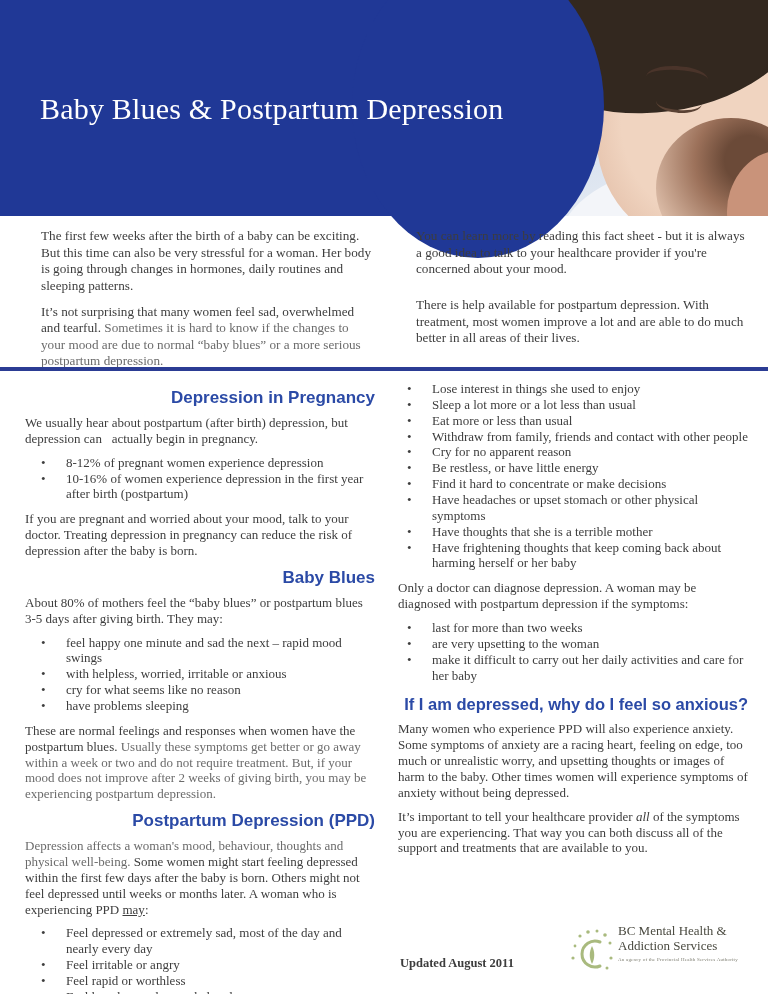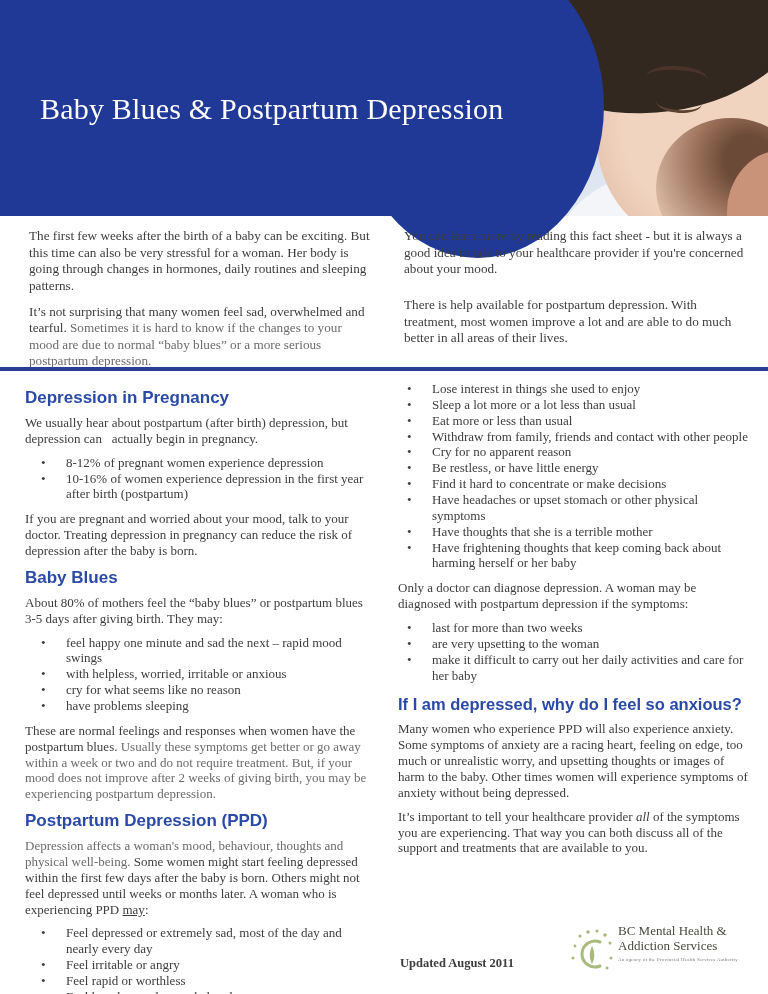--- a/index.html
+++ b/index.html
@@ -33,31 +33,31 @@
   .hdr-blue-bulge { position:absolute; left:352px; top:-46px; width:252px; height:304px; border-radius:50%; }
 
   .hdr-title { position:absolute; left:40px; top:92px; width:520px;
     font-size:30px; font-weight:400; color:#ffffff; letter-spacing:0.2px; }
   .hdr-subtitle { position:absolute; left:41px; top:134px; width:520px;
     font-size:15.5px; color:#e9edf9; }
 
   
   .intro-left  { position:absolute; left:25px;  top:228px; width:350px; }
   .intro-right { position:absolute; left:400px; top:228px; width:346px; }
-  .intro-left p, .intro-right p { margin:0 0 9px 4px; font-size:13.2px; line-height:1.26; }
+  .intro-left p, .intro-right p { margin:0 0 9px 16px; font-size:13.2px; line-height:1.26; }
   .intro-right p { margin-bottom:19px; }
 
   .divider { position:absolute; left:0; top:367px; width:768px; height:4px; }
 
   
   .col-left  { position:absolute; left:25px;  top:379px; width:350px; }
   .col-right { position:absolute; left:398px; top:379px; width:350px; }
 
   h2 { font-family:"Liberation Sans", sans-serif; font-weight:700;
-    font-size:17px; text-align:left; margin:9px 0 7px 0; }
+    font-size:17px; text-align:right; margin:9px 0 7px 0; }
   .col-right h2 { font-size:16.5px; margin-top:12px; }
 
   .col-left p, .col-right p { margin:0 0 8px 0; font-size:13px; line-height:1.22; }
 
   ul.bullets { list-style:none; margin:2px 0 9px 0; padding:0; }
   ul.bullets li { position:relative; padding-left:41px; font-size:13px; line-height:1.22; }
   ul.bullets li::before { content:"•"; position:absolute; left:16px; top:0; }
   .col-right ul.bullets li { padding-left:34px; }
   .col-right ul.bullets li::before { left:9px; }
 

